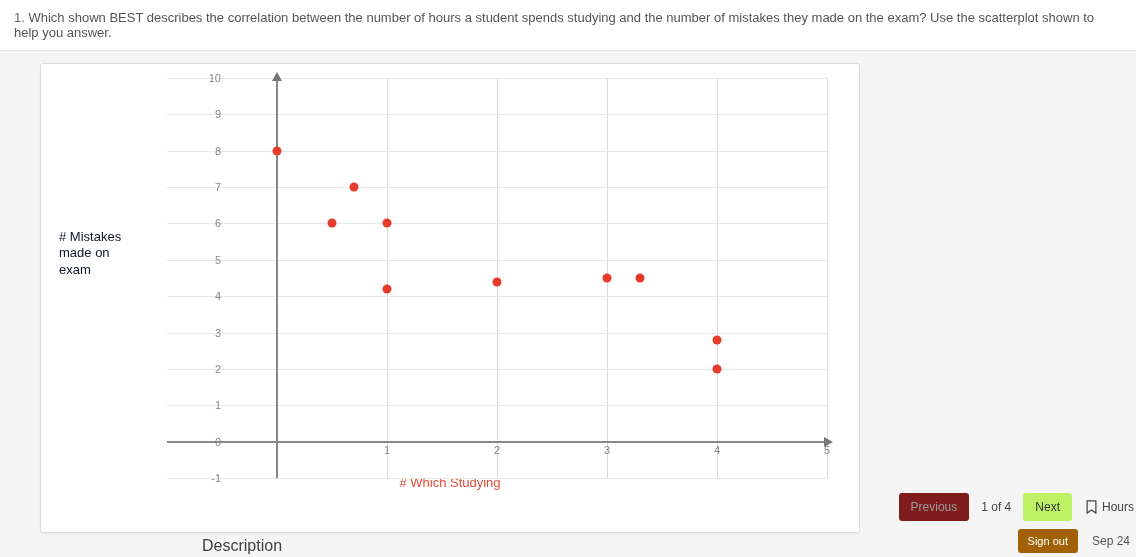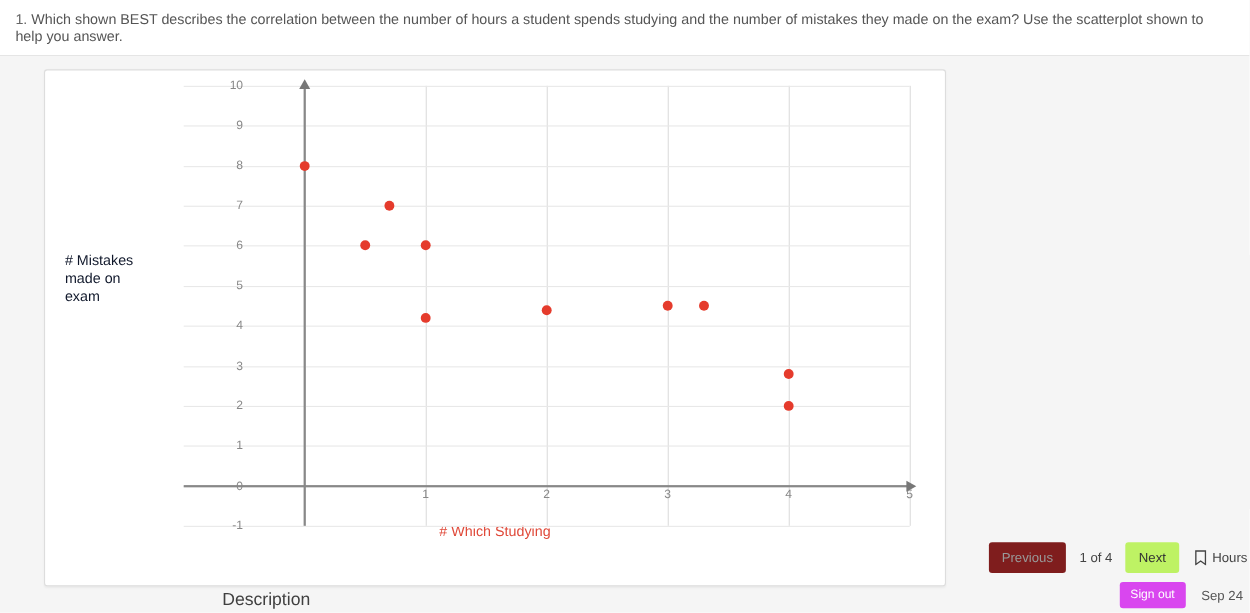--- a/index.html
+++ b/index.html
@@ -145,21 +145,21 @@
     .review-wrap { display: flex; align-items: center; gap: 5px; font-size: 12px; color: #444; padding-left: 4px; }
     .bookmark-icon { width: 11px; height: 14px; }
     .lower-bar {
       position: absolute;
       right: 6px;
       bottom: 4px;
       display: flex;
       align-items: center;
       gap: 14px;
     }
-    .btn-signout { background: #d946ef; color: #fff; font-size: 11px; padding: 6px 10px; border-radius: 3px; border:none; cursor:pointer;}
+    .btn-signout { background: #a16207; color: #fff; font-size: 11px; padding: 6px 10px; border-radius: 3px; border:none; cursor:pointer;}
     .date-txt { font-size: 12px; color: #555; }
     .desc-label {
       position: absolute;
       left: 190px;
       bottom: 2px;
       font-size: 16px;
       color: #404040;
       margin-left: 12px;
     }
   </style>

